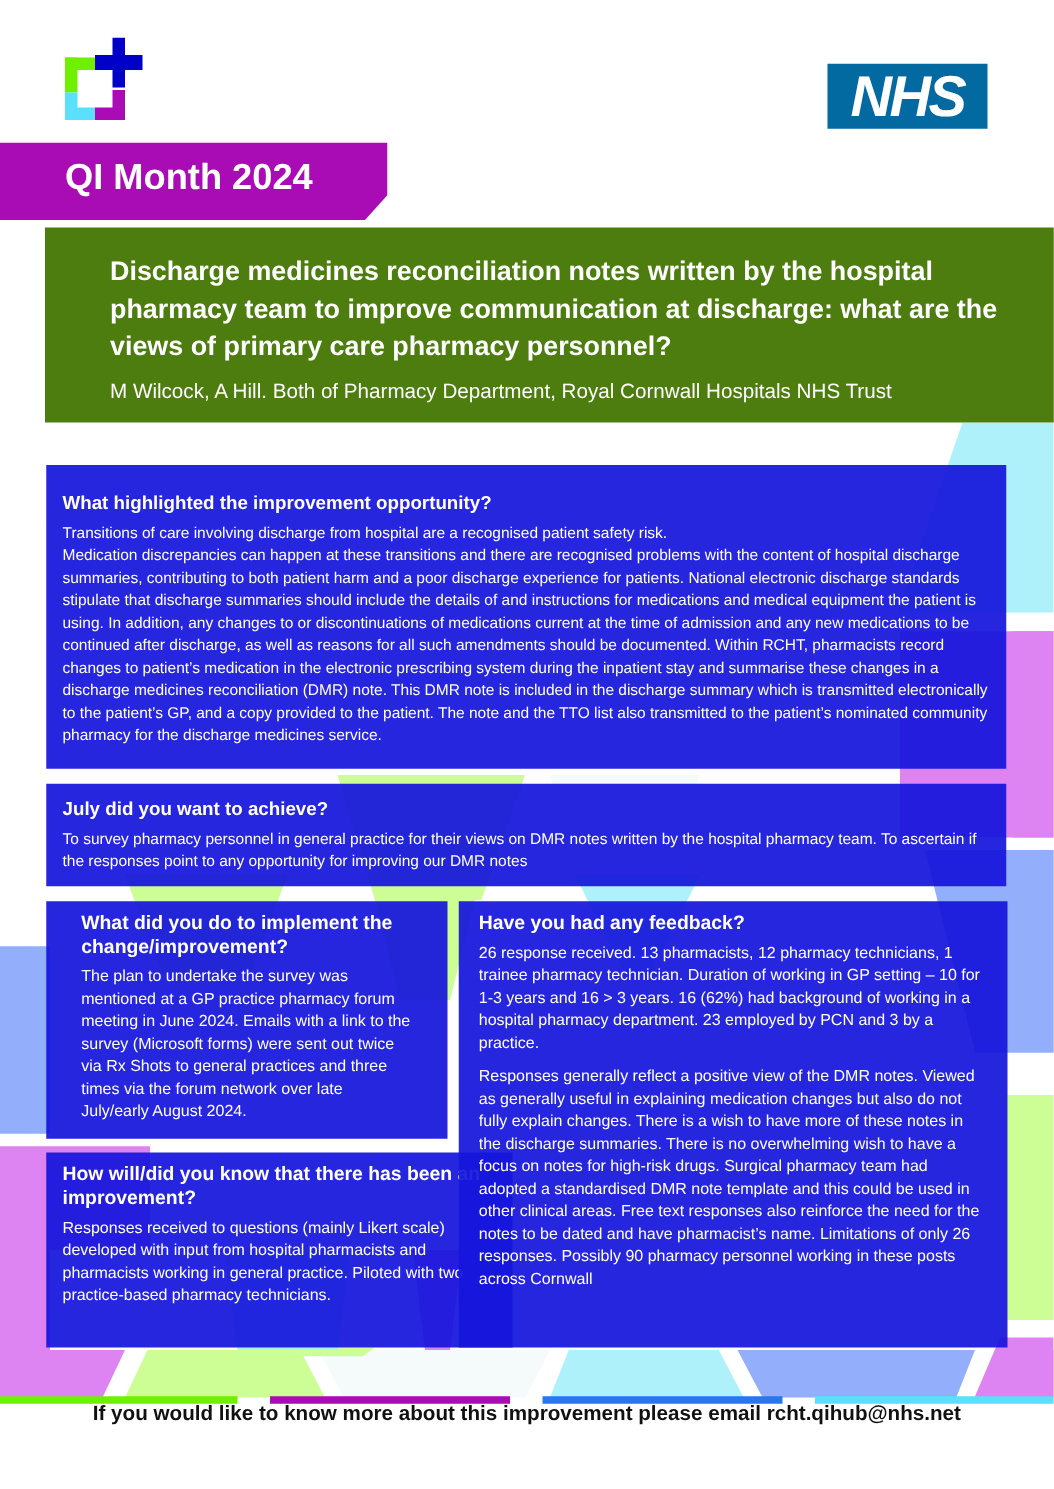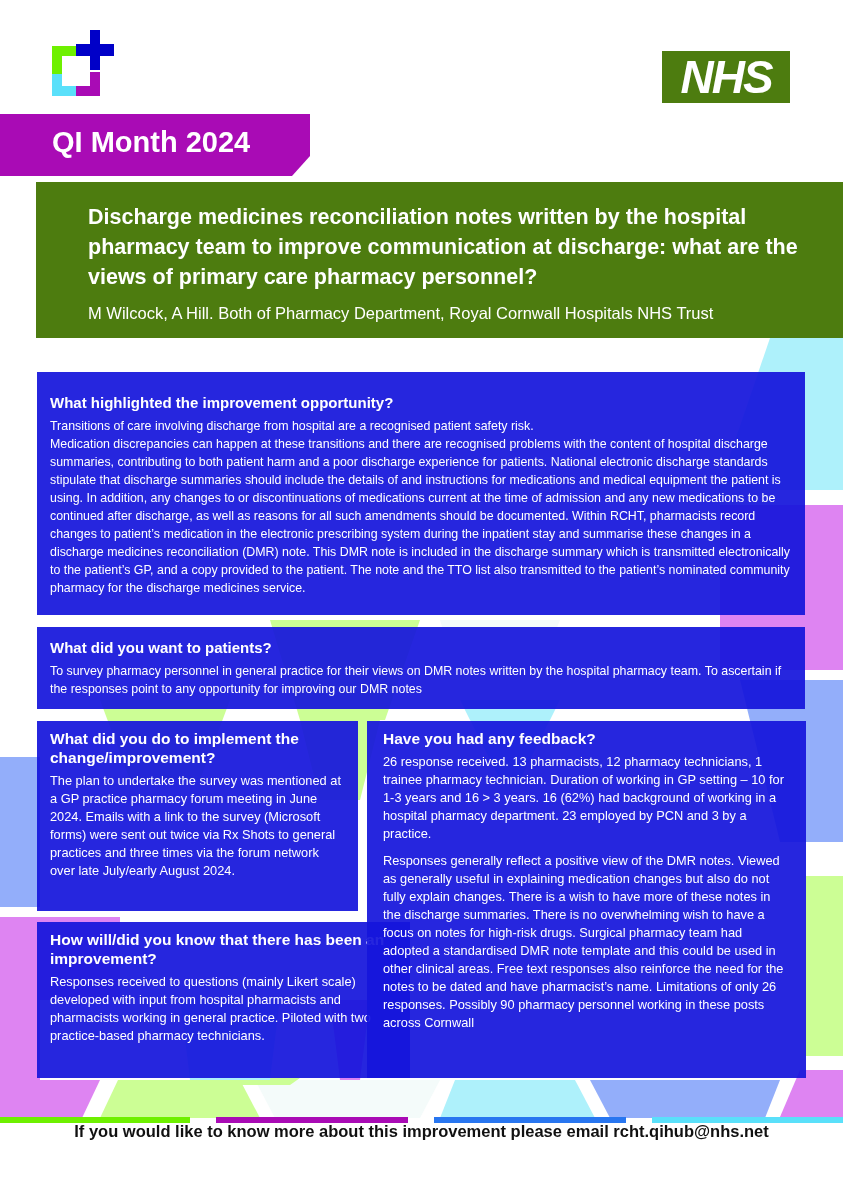--- a/index.html
+++ b/index.html
@@ -2,21 +2,21 @@
 <html><head>
 <meta charset="utf-8">
 <style>
   * { box-sizing: border-box; margin: 0; padding: 0; }
   html, body { width: 843px; height: 1191px; background: #ffffff; overflow: hidden; }
   body { position: relative; font-family: "Liberation Sans", sans-serif; }
 
   .bg-shape { position: absolute; }
 
   .logo { position: absolute; left: 52px; top: 30px; width: 70px; height: 70px; }
-  .nhs-logo { position: absolute; left: 662px; top: 51px; width: 128px; height: 52px; background: #4d7c0f; color: #fff;
+  .nhs-logo { position: absolute; left: 662px; top: 51px; width: 128px; height: 52px; background: #0369a1; color: #fff;
     font-family: "Liberation Sans", sans-serif; font-weight: bold; font-style: italic; font-size: 46px; line-height: 52px; text-align: center; letter-spacing: -2px; }
 
   .qi-banner { position: absolute; left: 0; top: 114px; width: 310px; height: 62px; }
   .qi-banner svg { position: absolute; left: 0; top: 0; }
   .qi-text { position: absolute; left: 52px; top: 126px; color: #fff; font-size: 29px; font-weight: bold; font-family: "Liberation Sans", sans-serif; letter-spacing: 0px; }
 
   .title-band { position: absolute; left: 0; top: 182px; width: 832px; height: 156px; background: #4d7c0f; color: #fff; padding: 20px 40px 0 52px; margin-left: 36px; }
   .title-band h1 { font-size: 21.5px; line-height: 30px; font-weight: bold; font-family: "Liberation Sans", sans-serif; }
   .title-band .authors { font-size: 16.5px; margin-top: 12px; font-family: "Liberation Sans", sans-serif; }
 
@@ -90,25 +90,25 @@
   <div class="authors">M Wilcock, A Hill. Both of Pharmacy Department, Royal Cornwall Hospitals NHS Trust</div>
 </div>
 
 <div class="panel" style="left:37px;top:372px;width:768px;height:243px;padding:21px 13px;">
   <h2>What highlighted the improvement opportunity?</h2>
   <p style="font-size:12.4px;line-height:18px;">Transitions of care involving discharge from hospital are a recognised patient safety risk.</p>
   <p style="font-size:12.4px;line-height:18px;margin-top:0;">Medication discrepancies can happen at these transitions and there are recognised problems with the content of hospital discharge summaries, contributing to both patient harm and a poor discharge experience for patients. National electronic discharge standards stipulate that discharge summaries should include the details of and instructions for medications and medical equipment the patient is using. In addition, any changes to or discontinuations of medications current at the time of admission and any new medications to be continued after discharge, as well as reasons for all such amendments should be documented. Within RCHT, pharmacists record changes to patient’s medication in the electronic prescribing system during the inpatient stay and summarise these changes in a discharge medicines reconciliation (DMR) note. This DMR note is included in the discharge summary which is transmitted electronically to the patient’s GP, and a copy provided to the patient. The note and the TTO list also transmitted to the patient’s nominated community pharmacy for the discharge medicines service.</p>
 </div>
 
 <div class="panel" style="left:37px;top:627px;width:768px;height:82px;padding:11px 13px;">
-  <h2>What did you want to patients?</h2>
+  <h2>July did you want to achieve?</h2>
   <p style="font-size:12.4px;line-height:18px;">To survey pharmacy personnel in general practice for their views on DMR notes written by the hospital pharmacy team. To ascertain if the responses point to any opportunity for improving our DMR notes</p>
 </div>
 
-<div class="panel narrow" style="left:37px;top:721px;width:321px;height:190px;padding:8px 13px;">
+<div class="panel narrow" style="left:37px;top:721px;width:321px;height:190px;padding:8px 28px;">
   <h2>What did you do to implement the change/improvement?</h2>
   <p>The plan to undertake the survey was mentioned at a GP practice pharmacy forum meeting in June 2024. Emails with a link to the survey (Microsoft forms) were sent out twice via Rx Shots to general practices and three times via the forum network over late July/early August 2024.</p>
 </div>
 
 <div class="panel narrow" style="left:37px;top:922px;width:373px;height:156px;padding:8px 13px;">
   <h2>How will/did you know that there has been an improvement?</h2>
   <p>Responses received to questions (mainly Likert scale) developed with input from hospital pharmacists and pharmacists working in general practice. Piloted with two practice-based pharmacy technicians.</p>
 </div>
 
 <div class="panel narrow" style="left:367px;top:721px;width:439px;height:357px;padding:8px 16px;">

